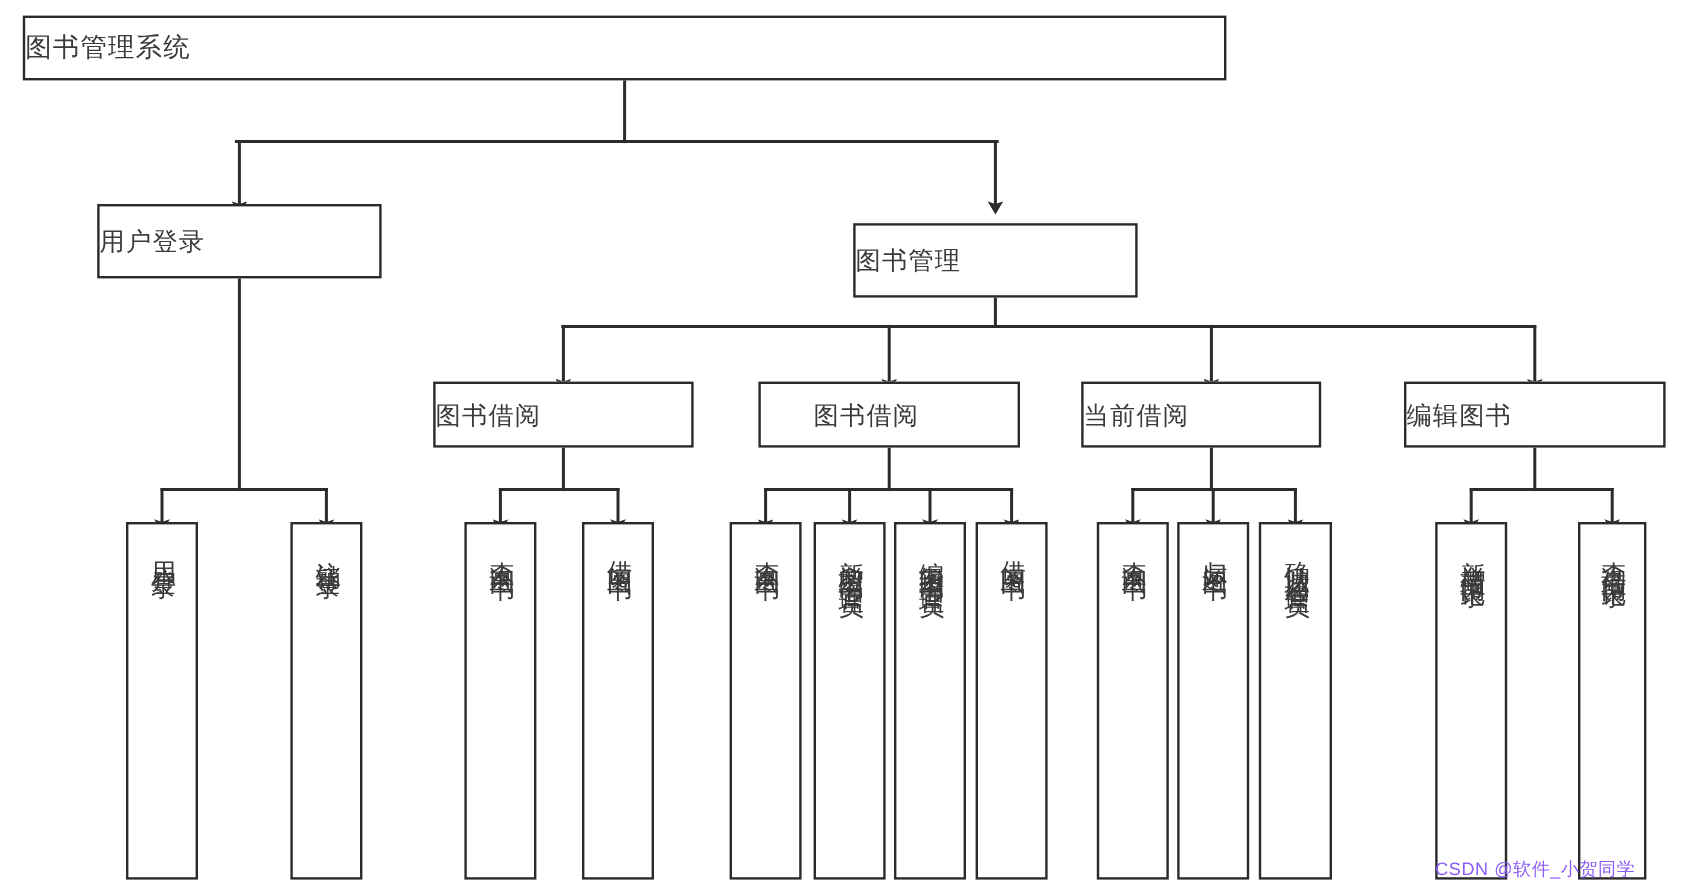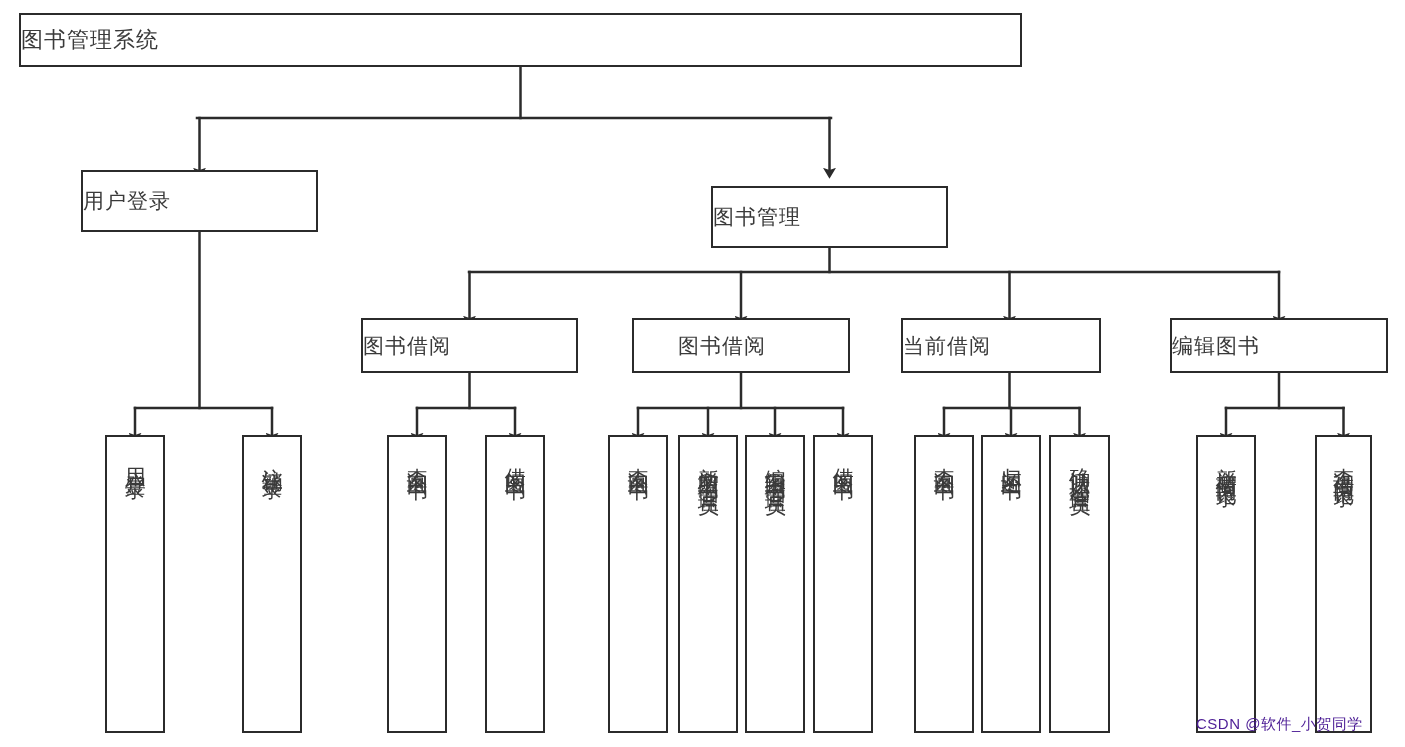--- a/index.html
+++ b/index.html
@@ -54,21 +54,21 @@
     white-space: nowrap;
     display: block;
   }
   .htext {
     white-space: nowrap;
     display: block;
   }
   .watermark {
     position: absolute;
     font-size: 15px;
-    color: #4c1d95;
+    color: #8b5cf6;
     white-space: nowrap;
     z-index: 3;
     letter-spacing: 0.5px;
   }
 </style>
 </head>
 <body>
 
 <div id="canvas">
 

